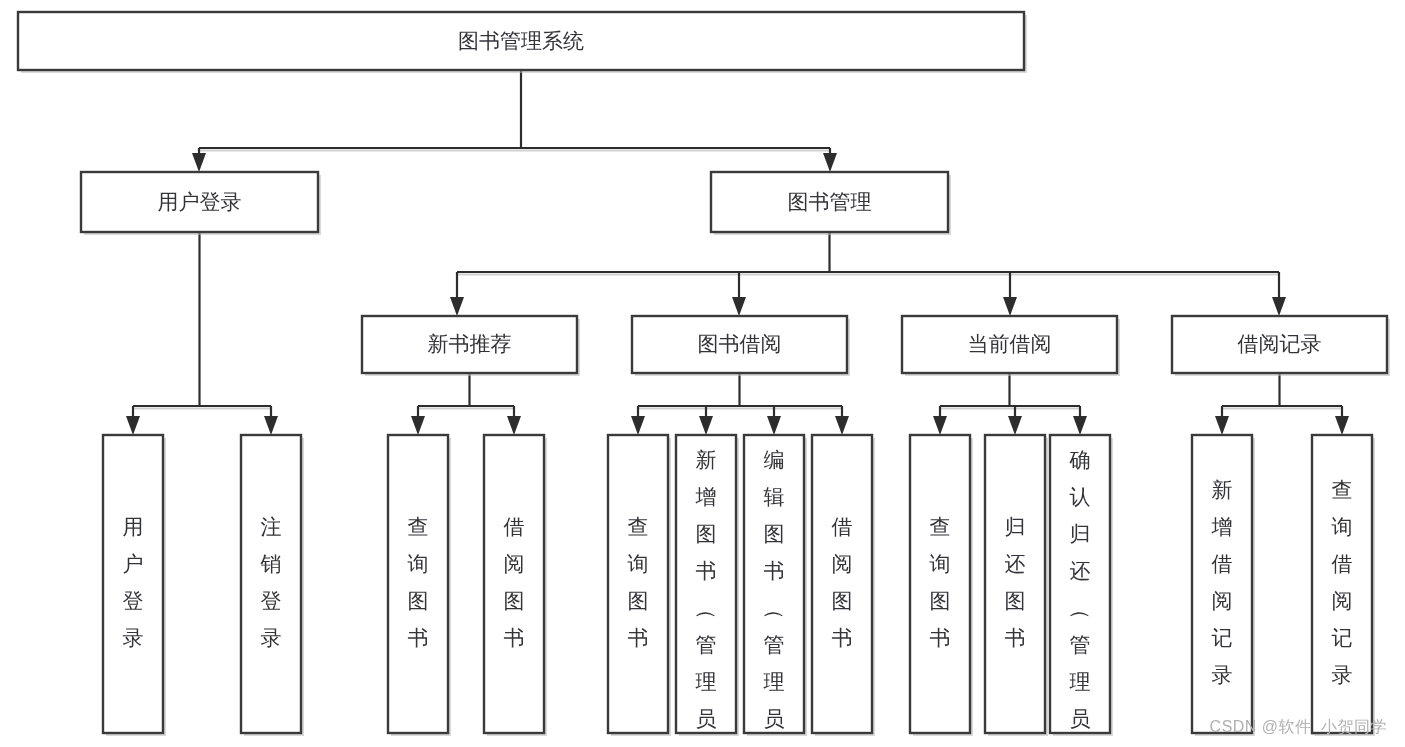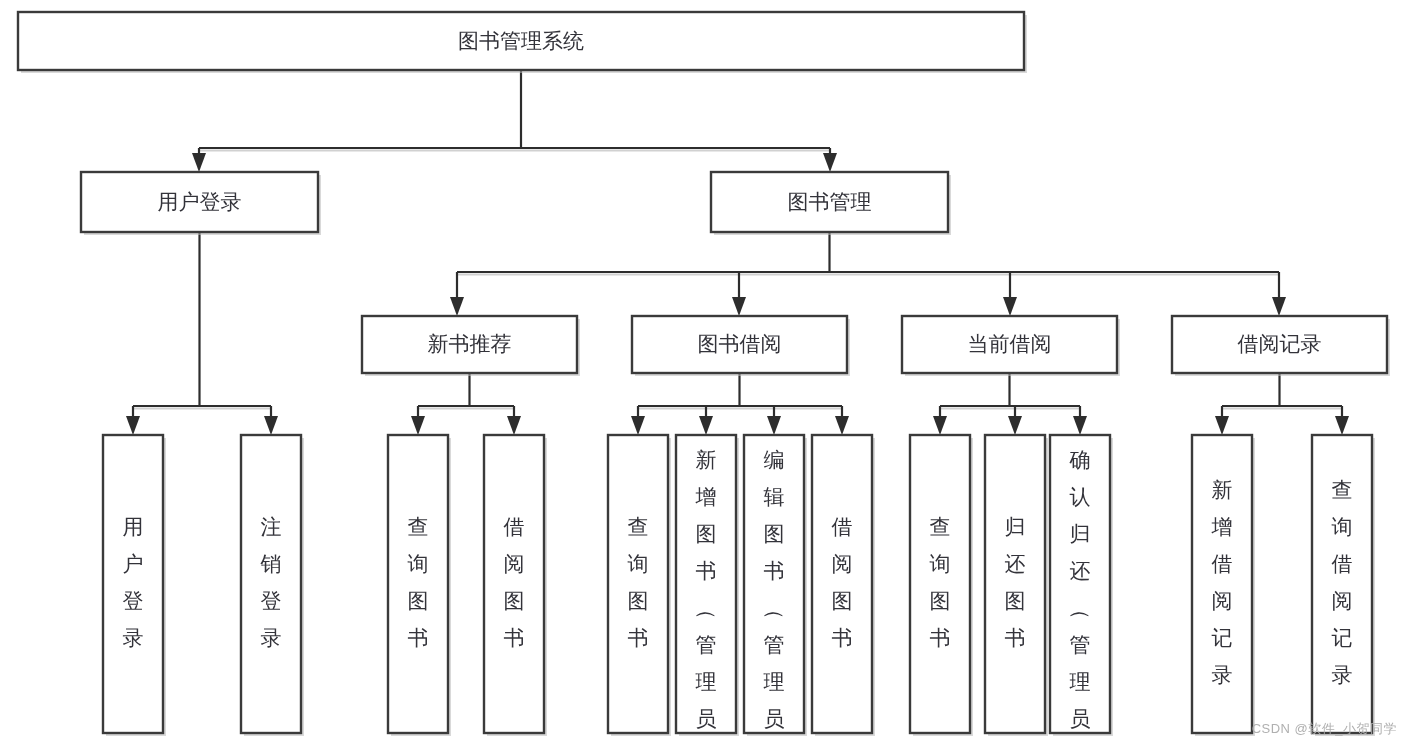--- a/index.html
+++ b/index.html
@@ -60,24 +60,24 @@
   }
   .v-label-char {
     font-family: "Liberation Sans", sans-serif;
     font-size: 21px;
     fill: #33333a;
     text-anchor: middle;
     dominant-baseline: middle;
   }
   .watermark {
     position: absolute;
-    right: 8px;
+    right: 18px;
     bottom: 5px;
     font-family: "Liberation Sans", sans-serif;
-    font-size: 13px;
+    font-size: 16px;
     color: #b0b0b0;
     letter-spacing: 0.5px;
     white-space: nowrap;
     user-select: none;
   }
 </style>
 </head>
 <body>
 
 <div id="diagram-root">

